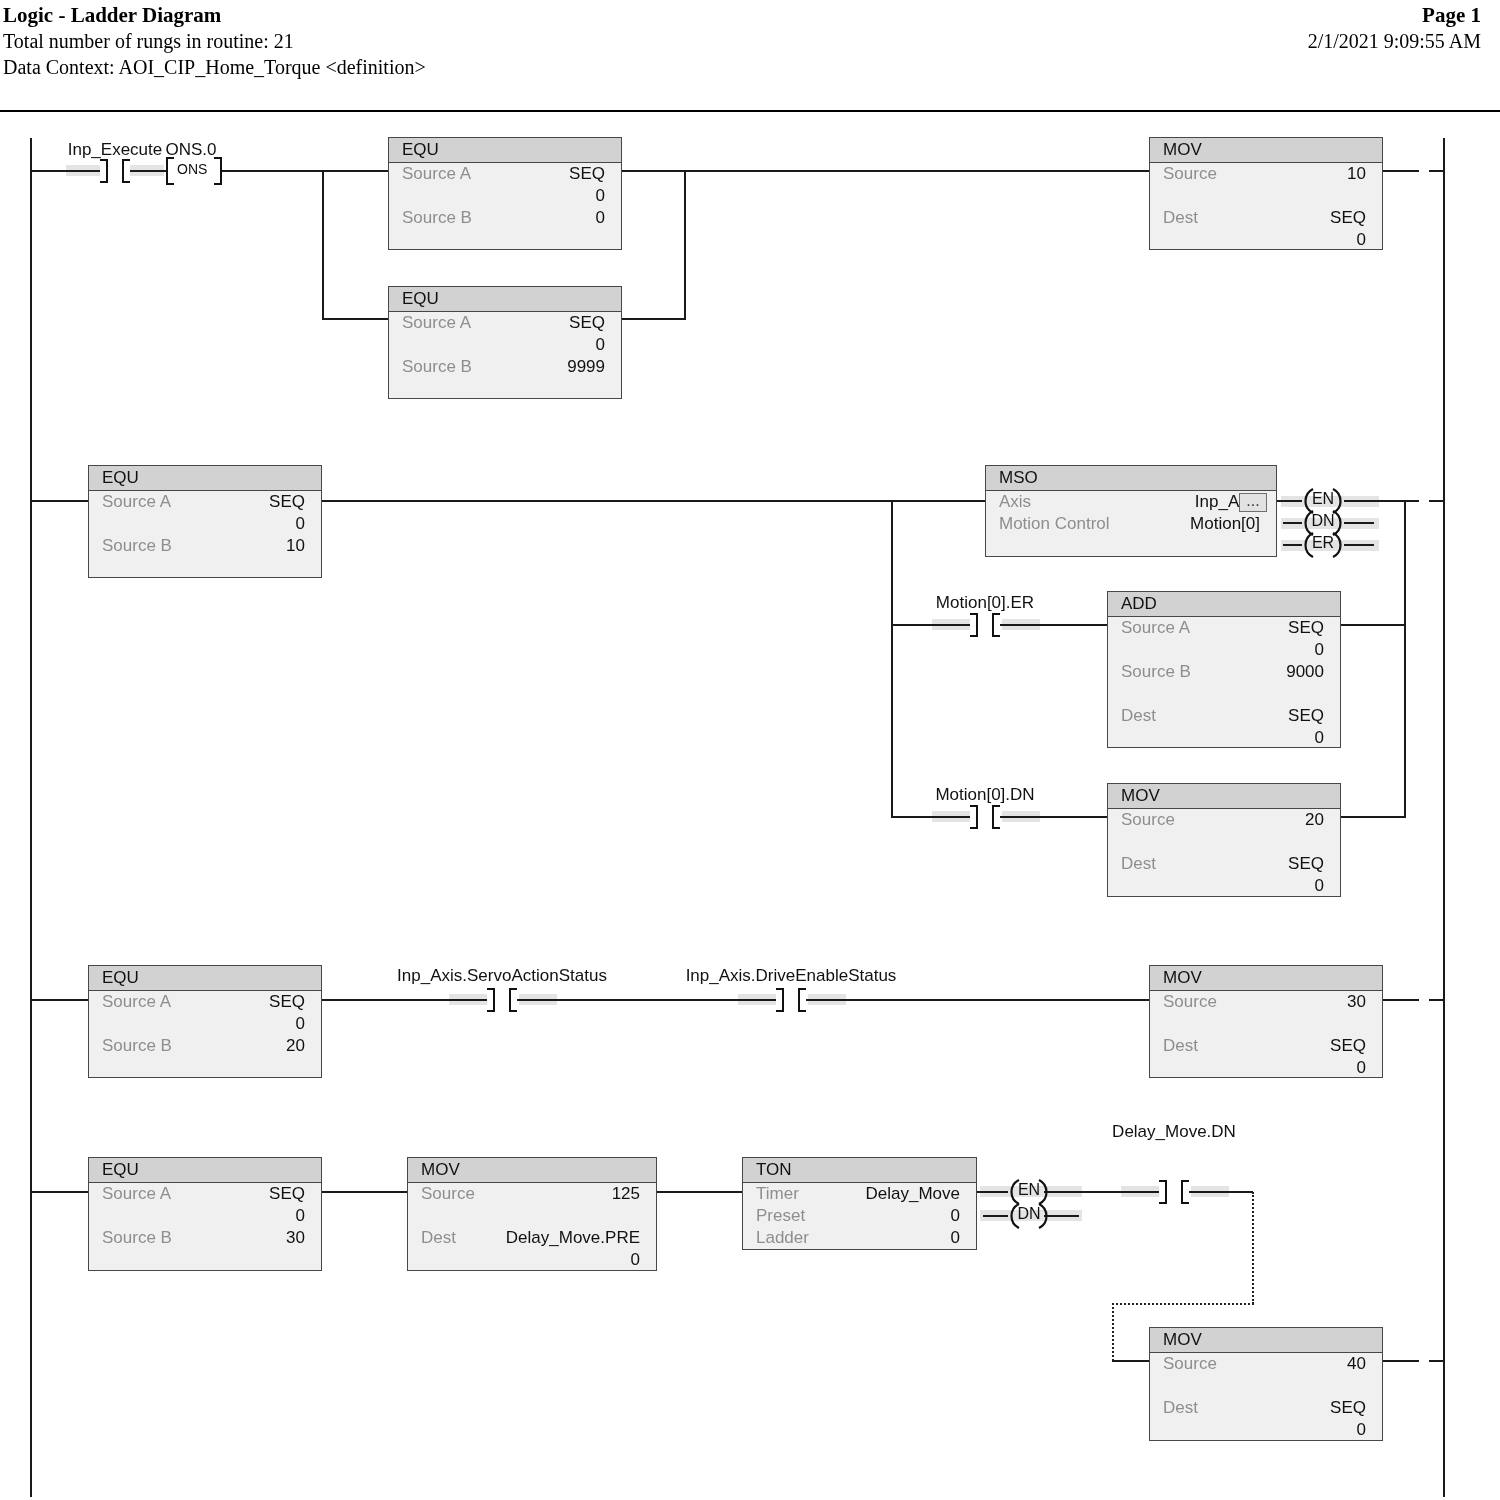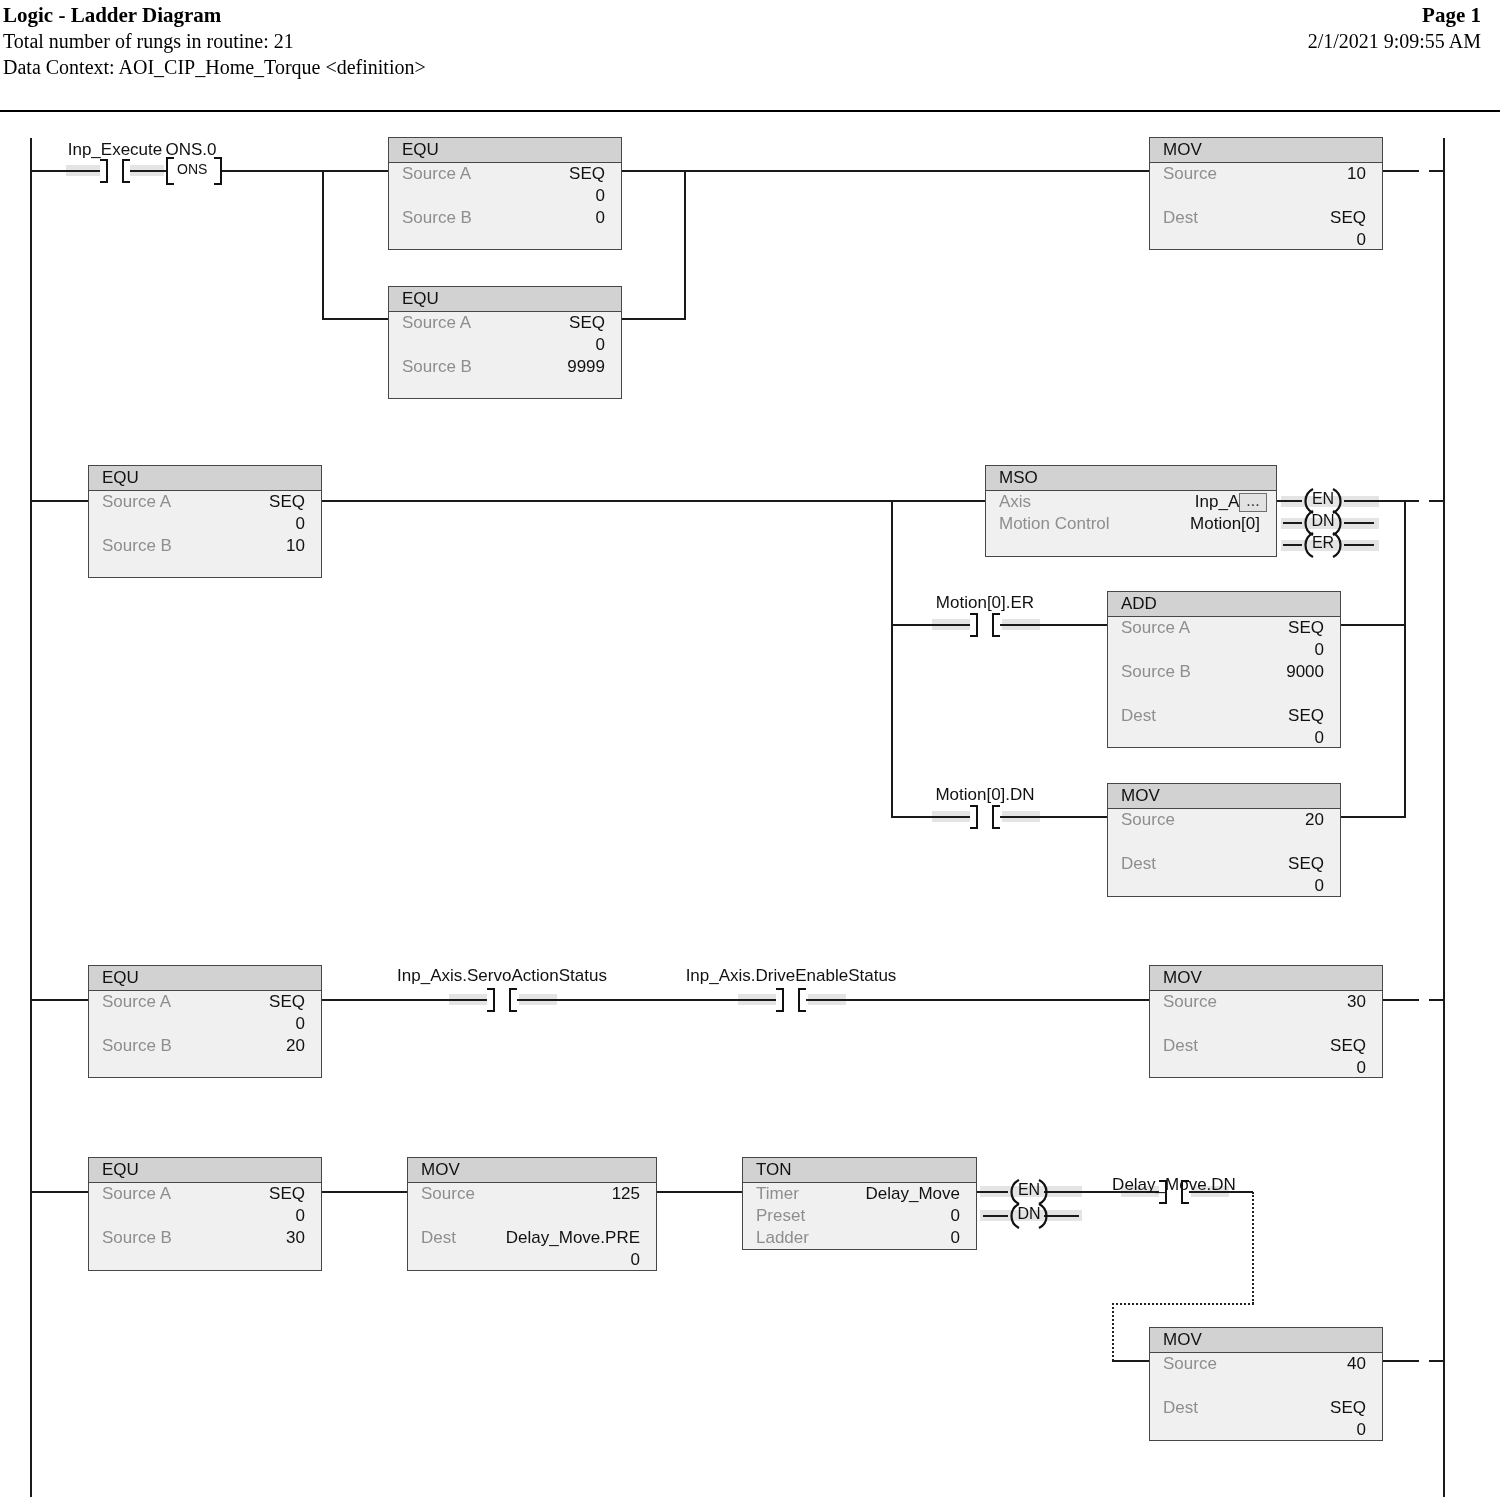--- a/index.html
+++ b/index.html
@@ -405,21 +405,21 @@
   <div class="coil" style="left:1004px;top:1203px">
     <svg width="50" height="26">
         <path d="M15 1 C5 6 5 20 15 25" stroke="#111" stroke-width="2.2" fill="none"></path>
         <path d="M35 1 C45 6 45 20 35 25" stroke="#111" stroke-width="2.2" fill="none"></path>
       </svg>
     <span>DN</span>
   </div>
 
   <div class="hl" style="left:1121px;top:1186px;width:38px"></div>
   <div class="hl" style="left:1191px;top:1186px;width:38px"></div>
-  <div class="tag" style="left:1174px;top:1175px">Delay_Move.DN</div>
+  <div class="tag" style="left:1174px;top:1122px">Delay_Move.DN</div>
   <div class="br bl" style="left:1159px;top:1180px"></div>
   <div class="br brr" style="left:1181px;top:1180px"></div>
 
   <div class="blk" style="left:1149px;top:1327px;width:234px;height:114px">
     <div class="bh">MOV</div>
     <div class="prow">
         <span class="pl">Source</span>
         <span class="pv">40</span>
       </div>
     <div class="prow">

